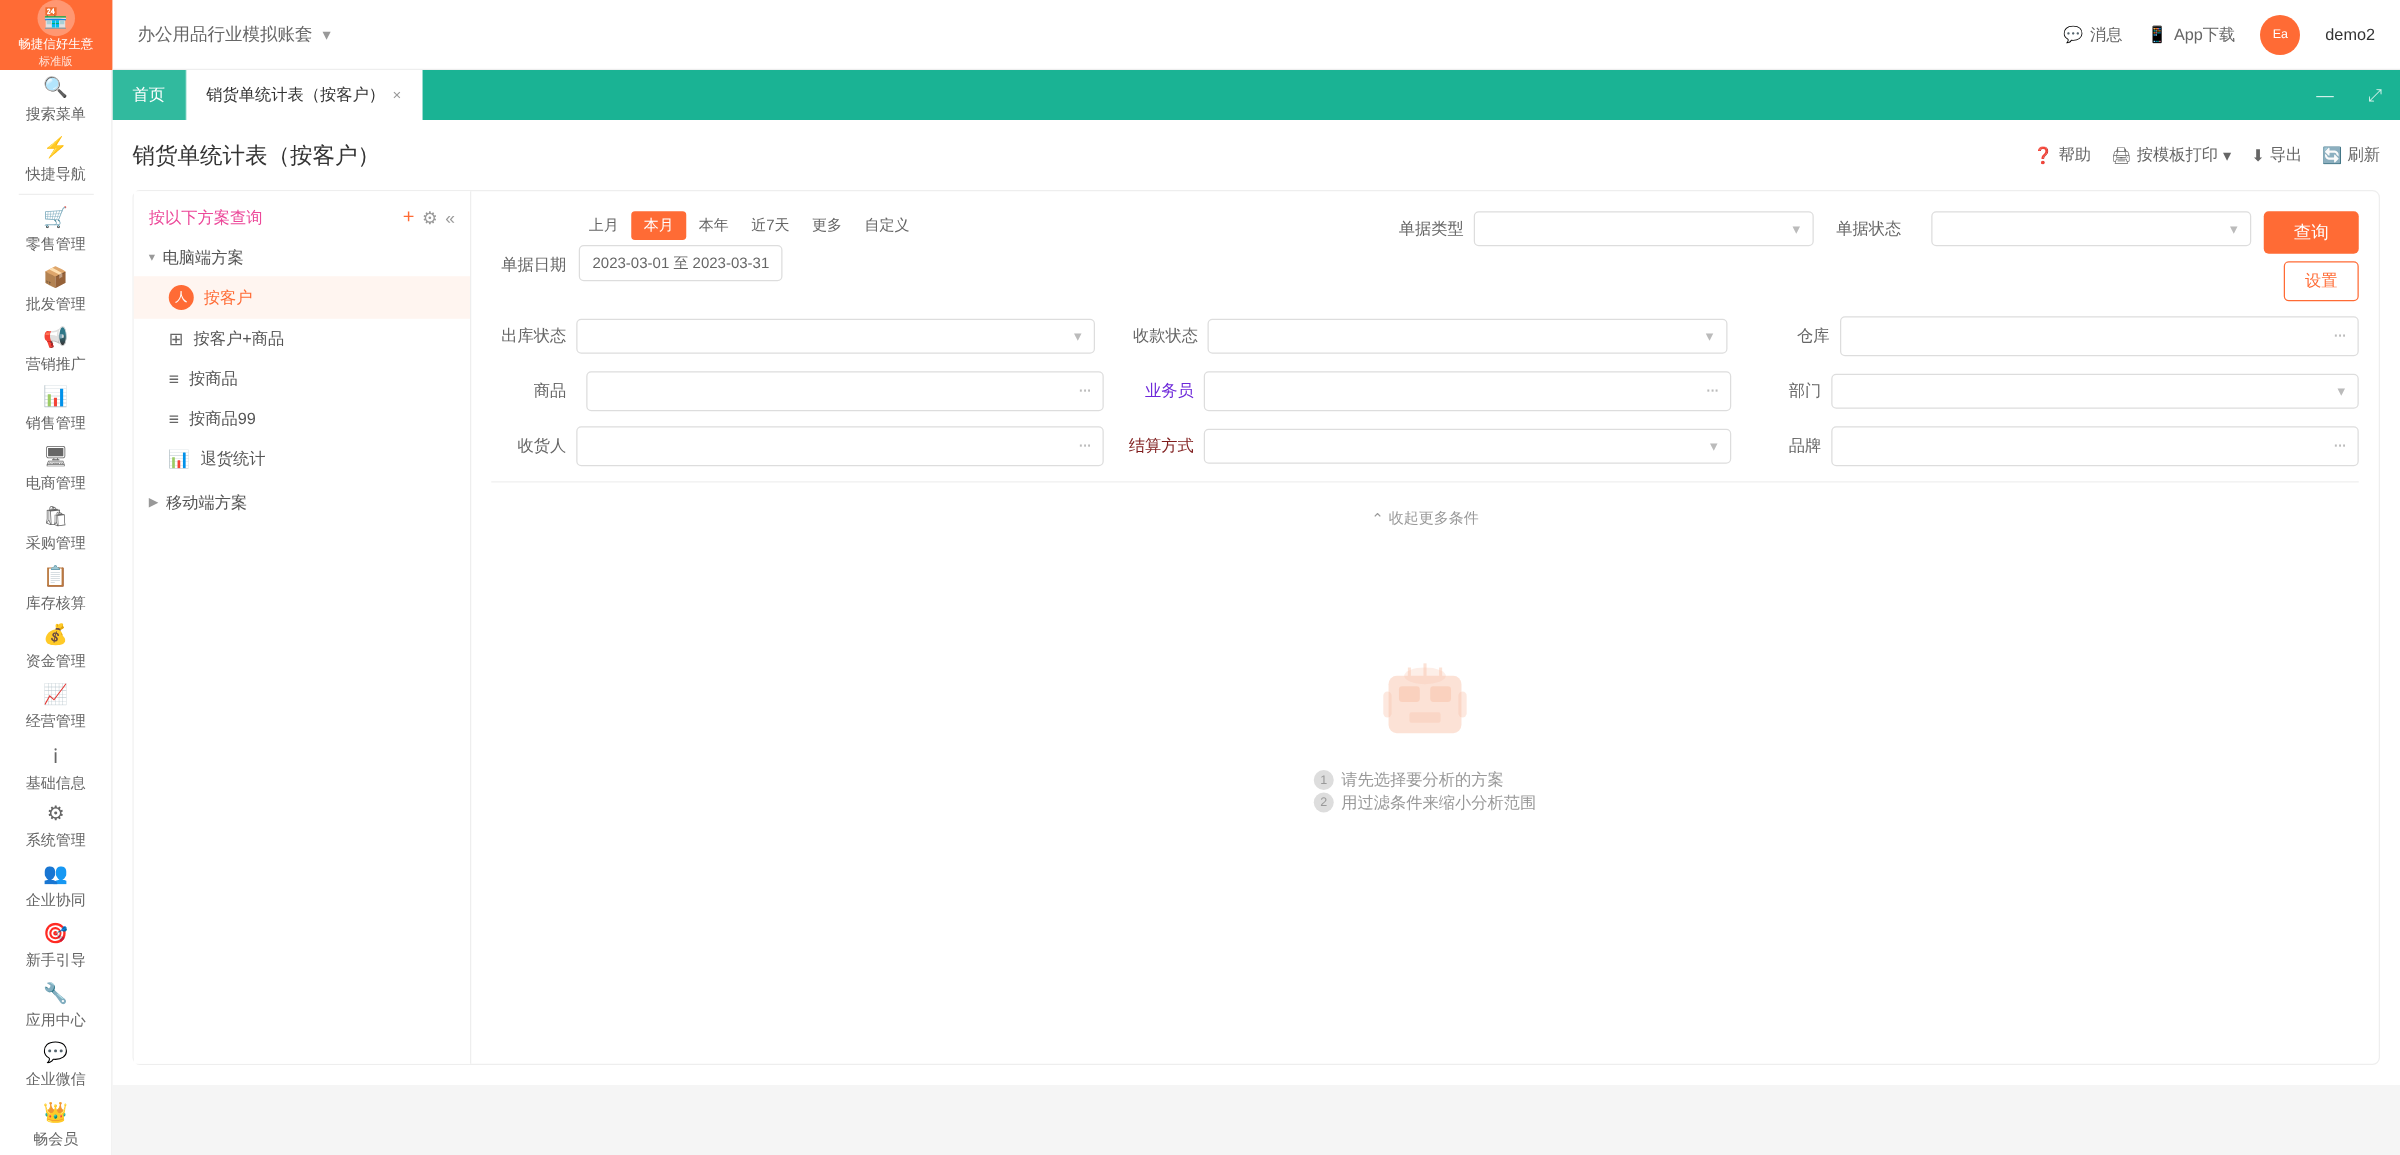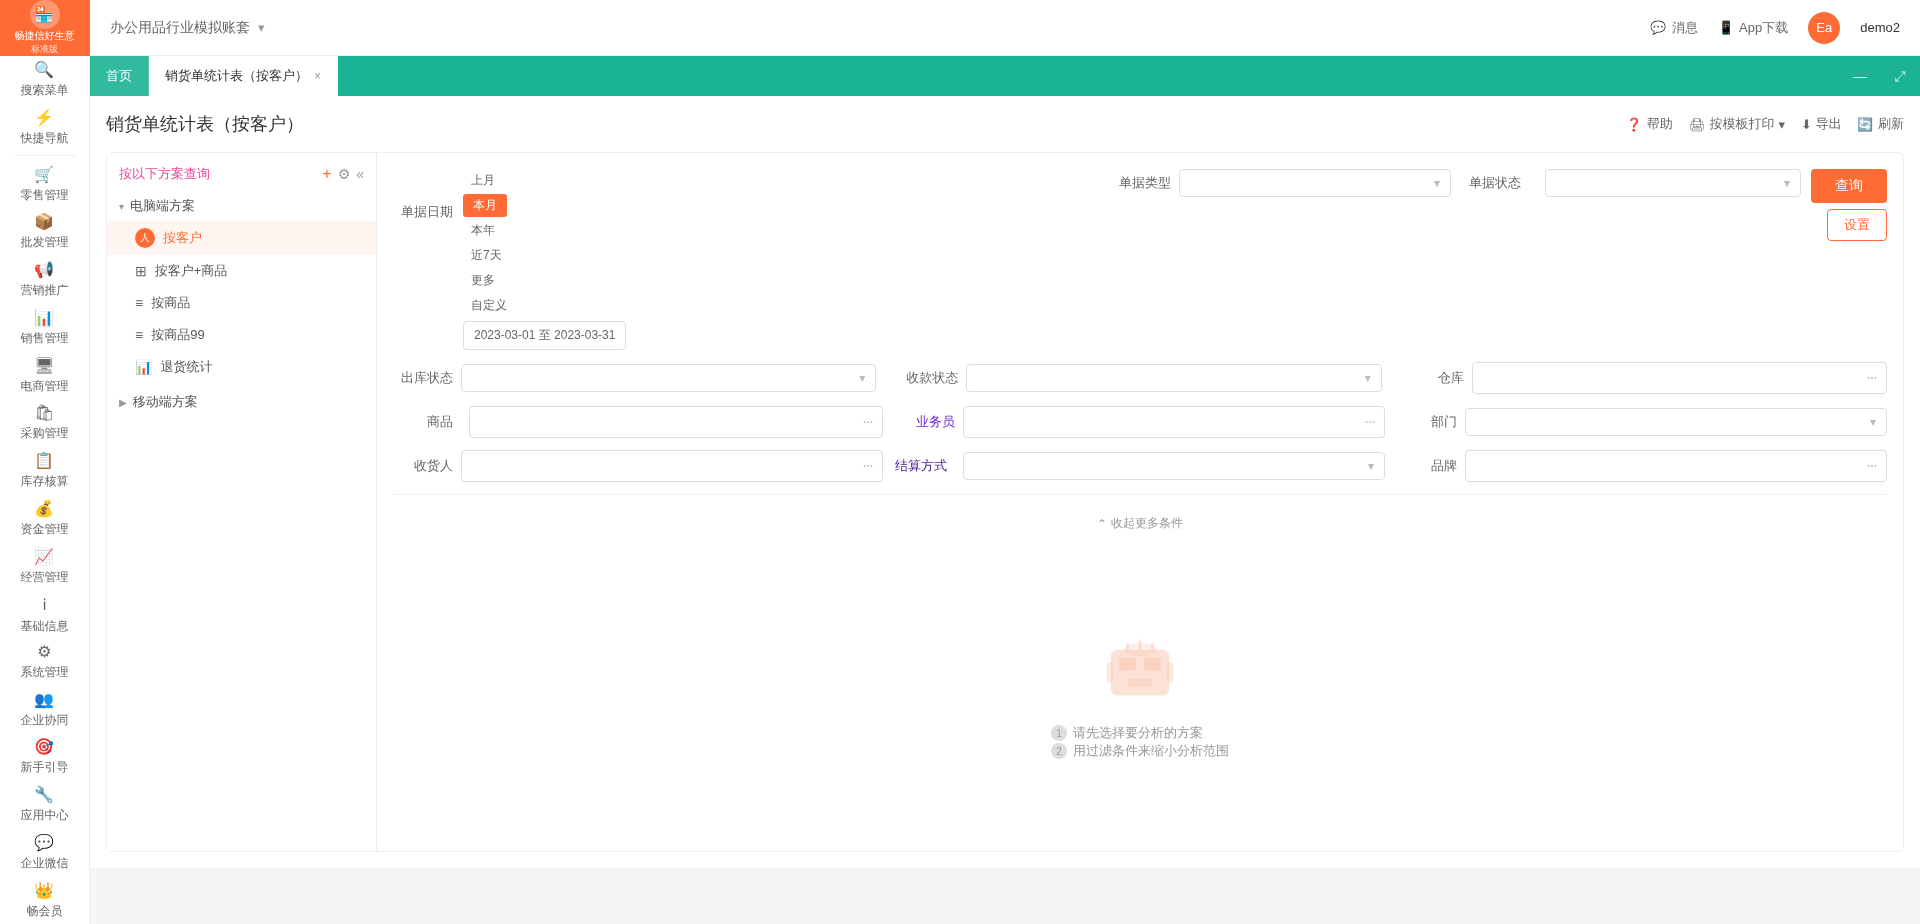--- a/index.html
+++ b/index.html
@@ -16,21 +16,21 @@
     
     .main { flex: 1; display: flex; flex-direction: column; height: 924px; overflow: hidden; }
 
     
     .header { height: 56px; background: #fff; display: flex; align-items: center; justify-content: space-between; padding: 0 20px; border-bottom: 1px solid #eee; flex-shrink: 0; }
     .header-left { display: flex; align-items: center; gap: 8px; }
     .header-title { font-size: 14px; color: #666; }
     .header-dropdown { color: #999; cursor: pointer; }
     .header-right { display: flex; align-items: center; gap: 20px; }
     .header-btn { display: flex; align-items: center; gap: 5px; color: #666; cursor: pointer; font-size: 13px; }
-    .user-avatar { width: 32px; height: 32px; border-radius: 50%; background: #ff6b35; display: flex; align-items: center; justify-content: center; color: #fff; font-size: 13px; cursor: pointer; }
+    .user-avatar { width: 32px; height: 32px; border-radius: 50%; background: #ff6b35; display: flex; align-items: center; justify-content: center; color: #fff; font-size: 10px; cursor: pointer; }
 
     
     .tabs { height: 40px; background: #1ab394; display: flex; align-items: center; padding: 0 0 0 0; flex-shrink: 0; }
     .tab { height: 40px; padding: 0 16px; display: flex; align-items: center; gap: 6px; cursor: pointer; color: rgba(255,255,255,0.8); font-size: 13px; border-right: 1px solid rgba(255,255,255,0.2); }
     .tab.home { background: rgba(255,255,255,0.1); color: #fff; }
     .tab.active { background: #fff; color: #333; }
     .tab-close { color: #999; font-size: 12px; cursor: pointer; }
     .tab-controls { margin-left: auto; display: flex; align-items: center; }
     .tab-control-btn { width: 40px; height: 40px; display: flex; align-items: center; justify-content: center; color: rgba(255,255,255,0.8); cursor: pointer; font-size: 14px; }
 
@@ -273,21 +273,21 @@
               <span>移动端方案</span>
             </div>
           </div>
         </div>
 
         <div style="flex:1; padding:16px; position:relative;">
 
           <div style="display:flex; align-items:flex-start; gap:10px; margin-bottom:12px;">
             <span style="color:#666; font-size:13px; white-space:nowrap; width:60px; text-align:right; padding-top:6px; flex-shrink:0;margin-top:28px;">单据日期</span>
             <div style="flex:1;">
-              <div style="display:flex; align-items:flex-start; gap:2px; margin-bottom:4px;flex-direction:column;">
+              <div style="display:flex; align-items:center; gap:2px; margin-bottom:4px;">
                 <button style="padding:3px 8px; font-size:12px; color:#666; cursor:pointer; border:none; background:none;">上月</button>
                 <button style="padding:3px 10px; font-size:12px; color:#fff; cursor:pointer; border:none; background:#ff6b35; border-radius:3px;">本月</button>
                 <button style="padding:3px 8px; font-size:12px; color:#666; cursor:pointer; border:none; background:none;">本年</button>
                 <button style="padding:3px 8px; font-size:12px; color:#666; cursor:pointer; border:none; background:none;">近7天</button>
                 <button style="padding:3px 8px; font-size:12px; color:#666; cursor:pointer; border:none; background:none;">更多</button>
                 <button style="padding:3px 8px; font-size:12px; color:#666; cursor:pointer; border:none; background:none;">自定义</button>
               </div>
               <div style="border:1px solid #ddd; border-radius:4px; padding:5px 10px; font-size:12px; color:#666; display:inline-block;">2023-03-01 至 2023-03-31</div>
             </div>
 
@@ -363,21 +363,21 @@
 
           <div style="display:grid; grid-template-columns:1fr 1fr 1fr; gap:12px; margin-bottom:12px;">
             <div style="display:flex; align-items:center; gap:8px;">
               <span style="color:#666; font-size:13px; white-space:nowrap; width:60px; text-align:right; flex-shrink:0;">收货人</span>
               <div class="filter-control" style="flex:1;">
                 <span class="placeholder"></span>
                 <span class="dots">···</span>
               </div>
             </div>
             <div style="display:flex; align-items:center; gap:8px;">
-              <span style="color:#4c1d95; font-size:13px; white-space:nowrap; width:60px; flex-shrink:0;">结算方式</span>
+              <span style="color:#7f1d1d; font-size:13px; white-space:nowrap; width:60px; text-align:right; flex-shrink:0;">结算方式</span>
               <div class="filter-control" style="flex:1;">
                 <span class="placeholder"></span>
                 <span class="arrow">▾</span>
               </div>
             </div>
             <div style="display:flex; align-items:center; gap:8px;">
               <span style="color:#666; font-size:13px; white-space:nowrap; width:60px; text-align:right; flex-shrink:0;">品牌</span>
               <div class="filter-control" style="flex:1;">
                 <span class="placeholder"></span>
                 <span class="dots">···</span>

